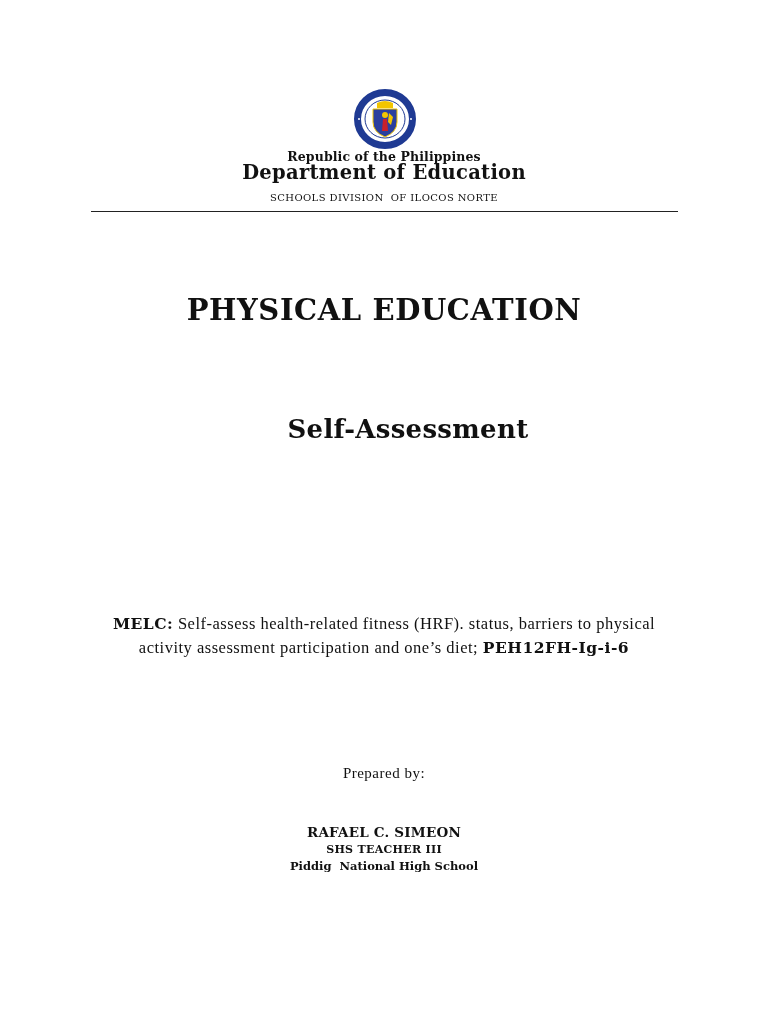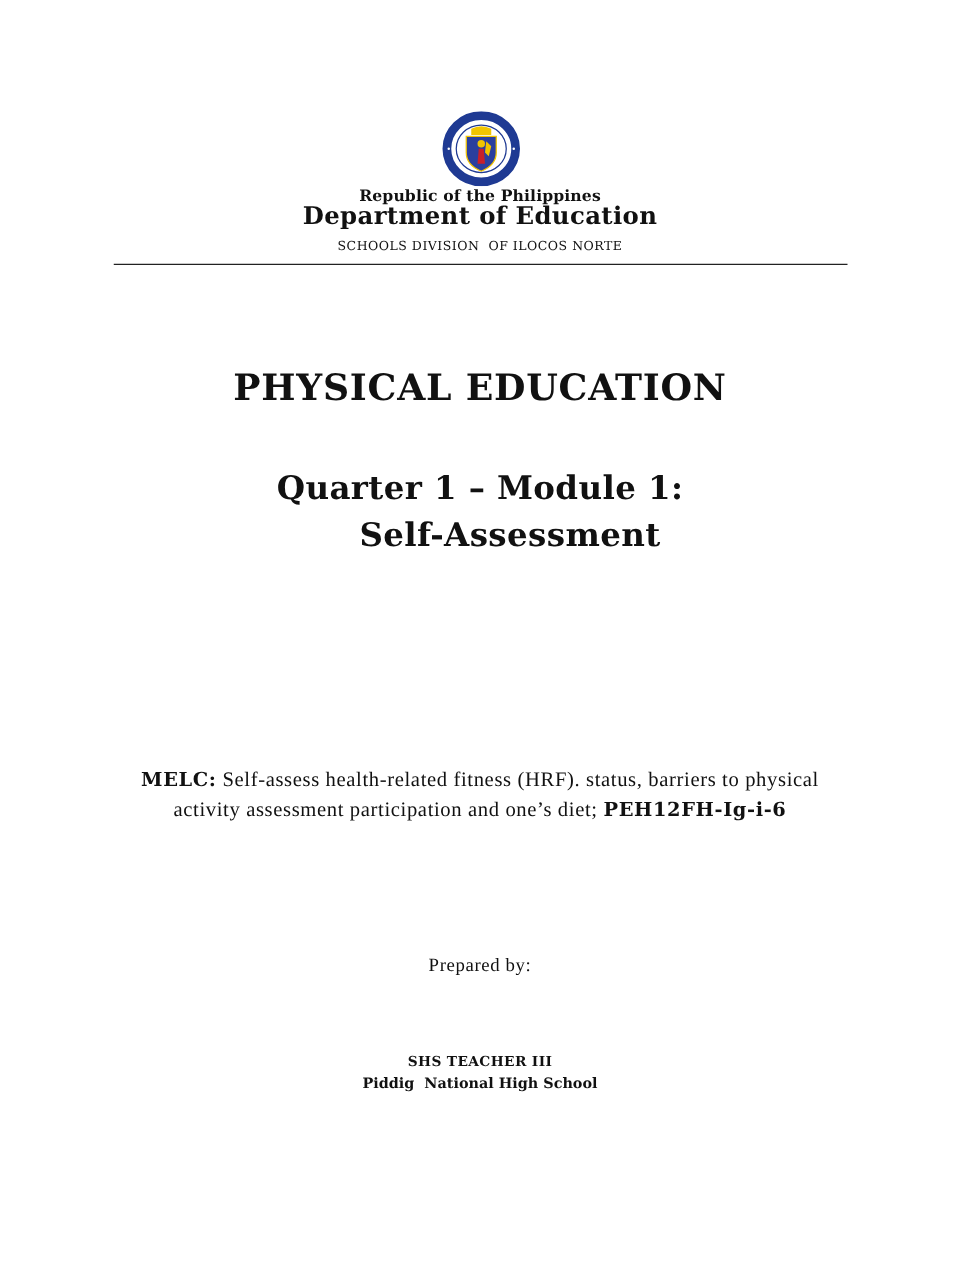--- a/index.html
+++ b/index.html
@@ -147,24 +147,24 @@
     </svg>
   </div>
 
   <div class="center republic">Republic of the Philippines</div>
   <div class="center dept">Department of Education</div>
   <div class="center division" style="white-space: pre;">SCHOOLS DIVISION  OF ILOCOS NORTE</div>
 
   <div class="rule"></div>
 
   <div class="center title1">PHYSICAL EDUCATION</div>
-  <div class="center subtitle1">Quarter 1 – Module 1:</div>
   <div class="center subtitle2">Self-Assessment</div>
 
   <div class="melc">
     <span class="melc-label">MELC:</span><span> Self-assess health-related fitness (HRF). status, barriers to physical activity assessment participation and one’s diet; </span><span class="melc-code">PEH12FH-Ig-i-6</span>
   </div>
 
   <div class="center prepared">Prepared by:</div>
+  <div class="center author-name">RAFAEL C. SIMEON</div>
   <div class="center author-role">SHS TEACHER III</div>
   <div class="center author-school" style="white-space: pre;">Piddig  National High School</div>
 
 </div>
 
 </body></html>

